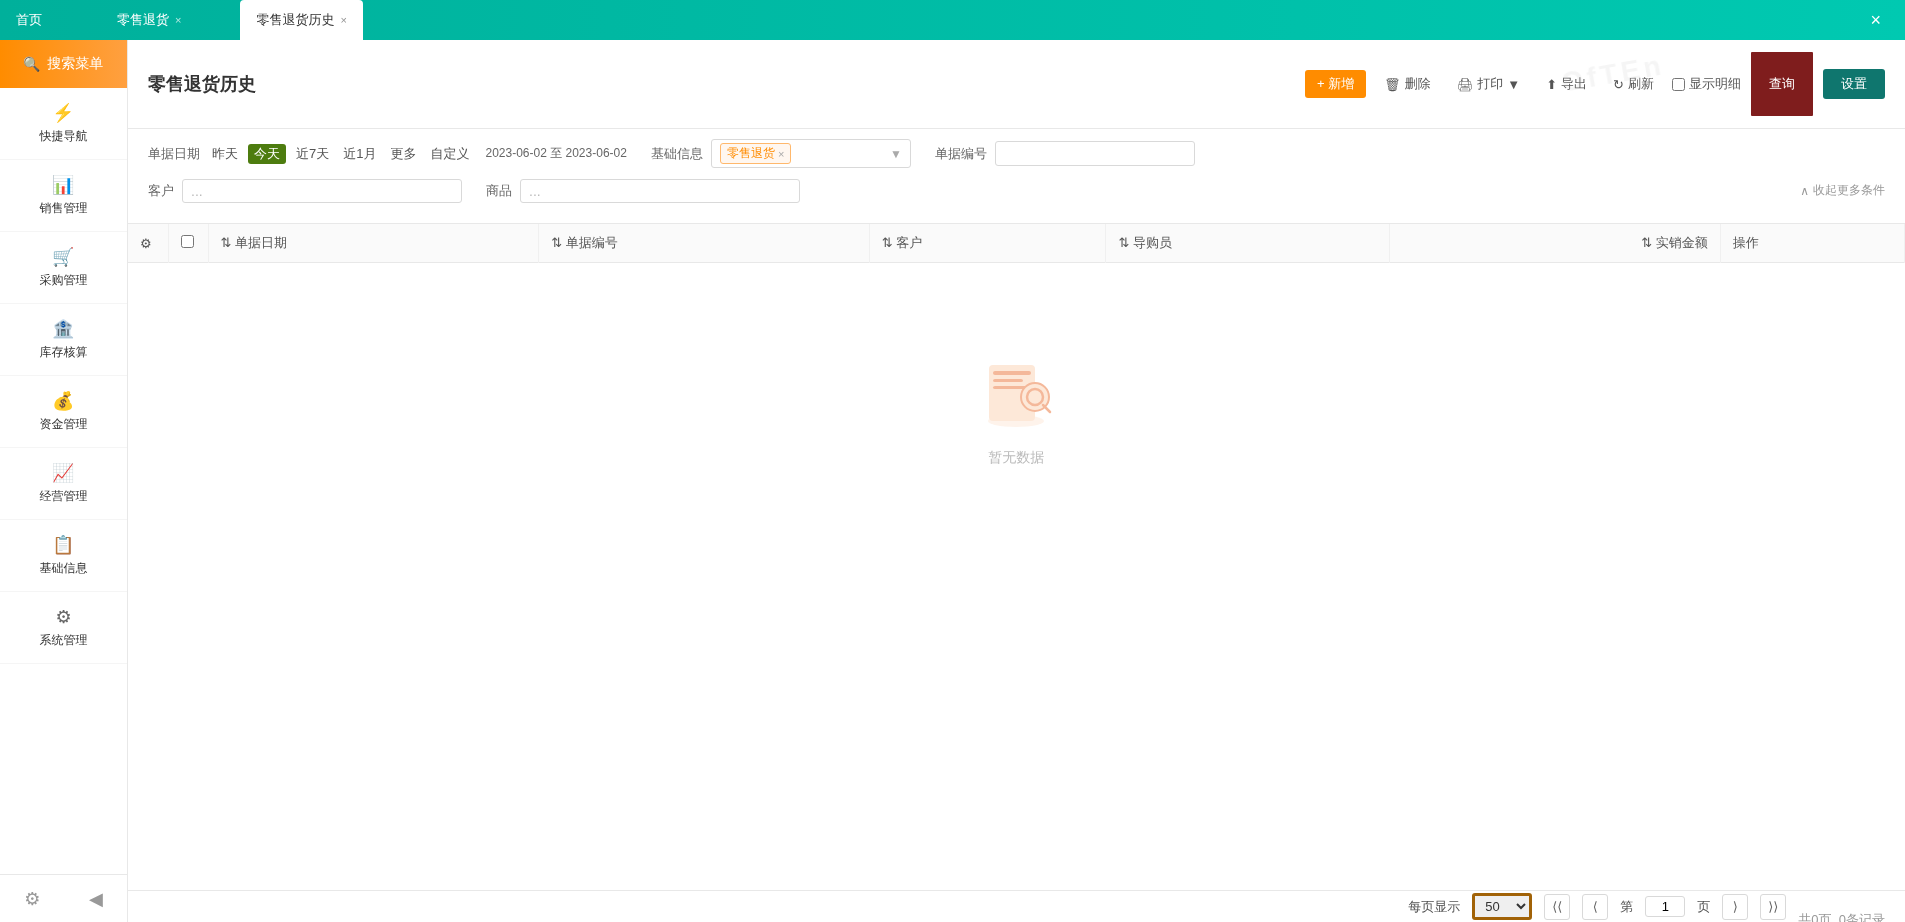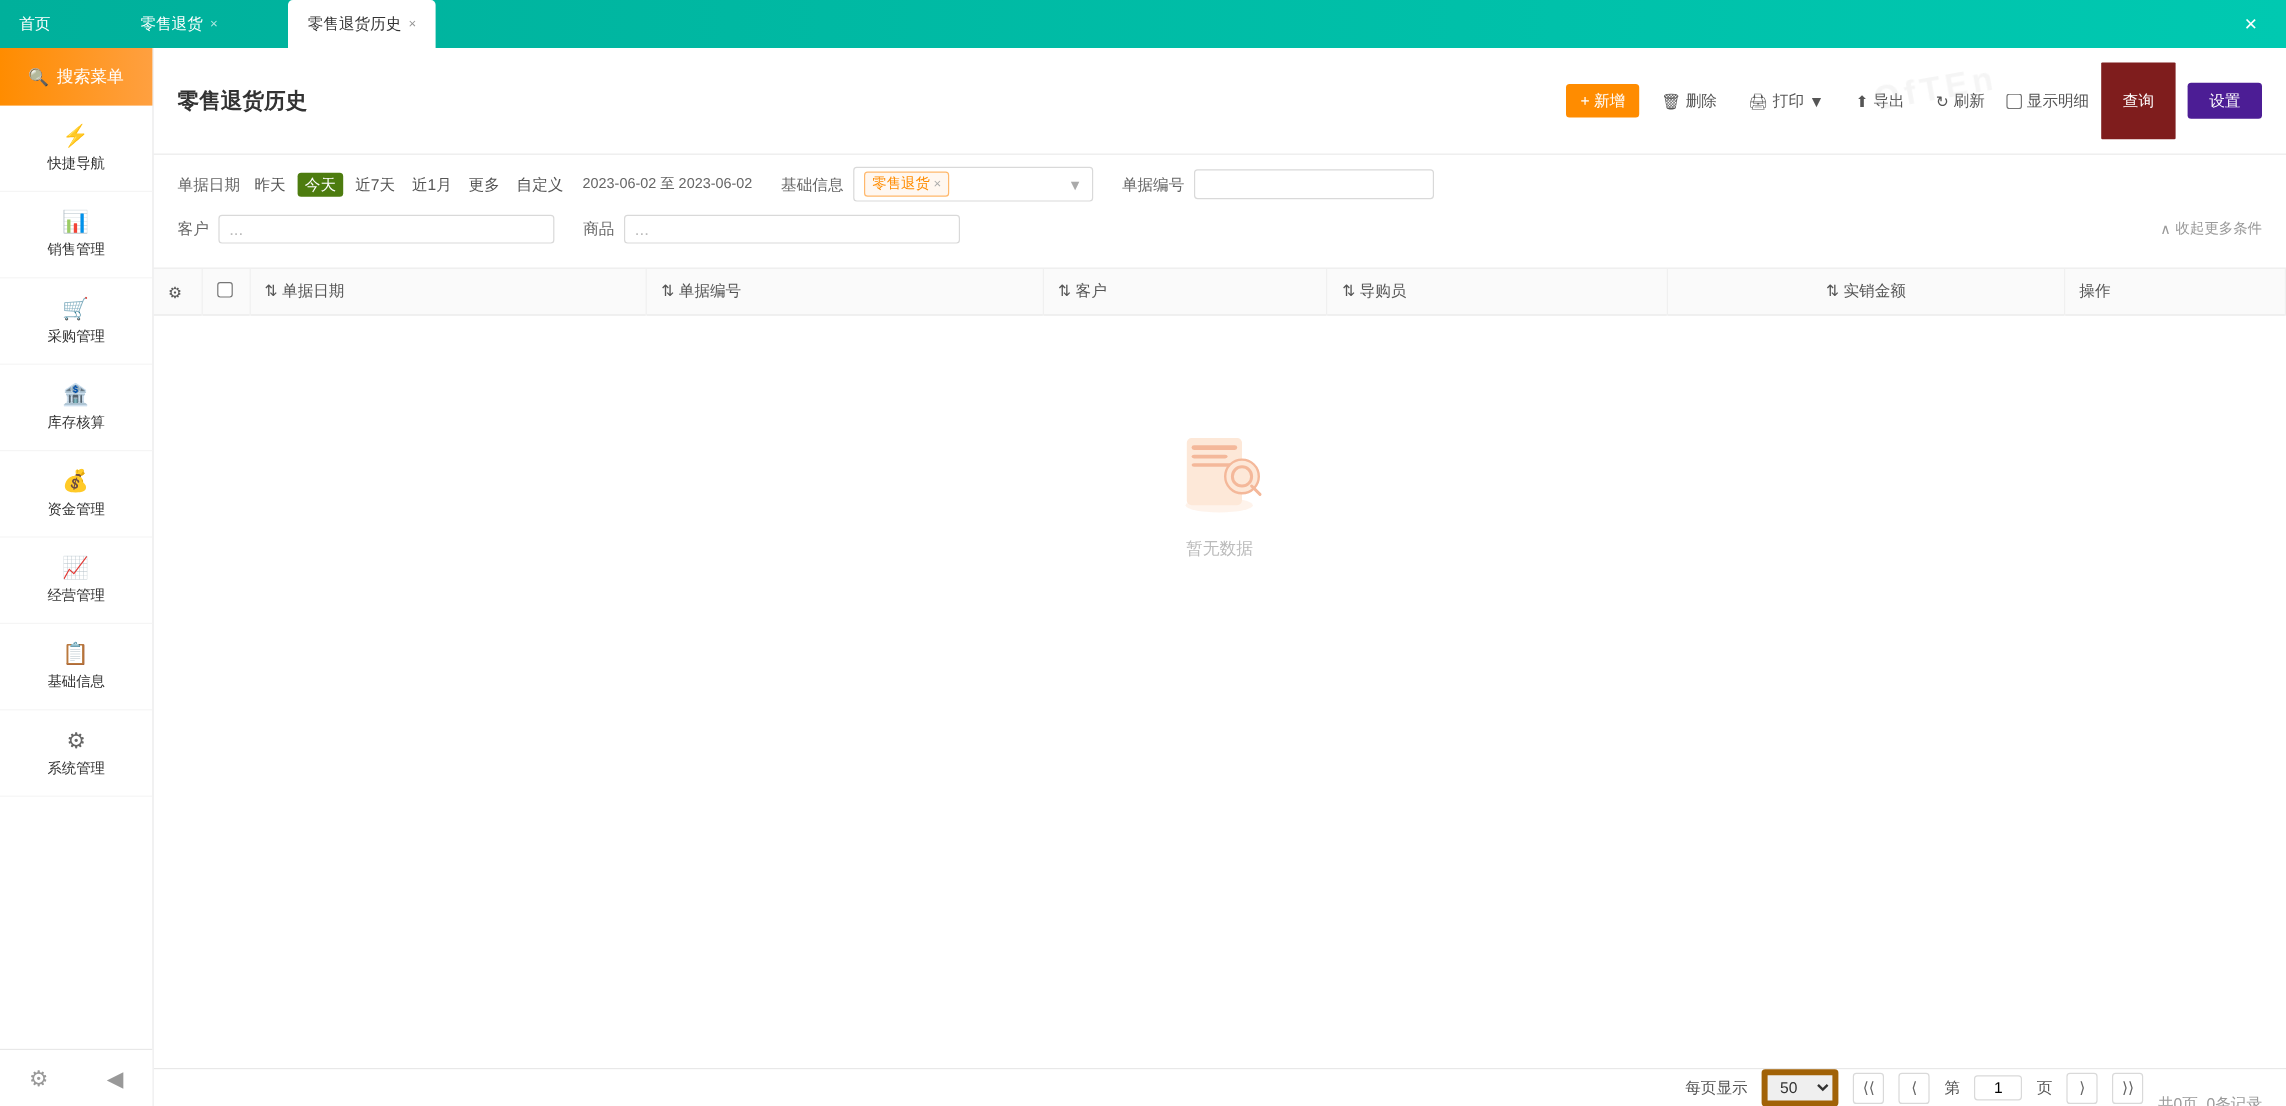--- a/index.html
+++ b/index.html
@@ -154,21 +154,21 @@
       gap: 4px;
       font-size: 13px;
       color: #555;
       cursor: pointer;
       padding: 4px 8px;
       border-radius: 3px;
       background: #fff;
     }
     .btn-add { color: #fff; background: #ff8c00; padding: 5px 12px; border-radius: 3px; font-size: 13px; cursor: pointer; }
     .btn-query { color: #fff; background: #7f1d1d; padding: 23px 18px; border-radius: 1px; font-size: 13px; cursor: pointer; }
-    .btn-setting { color: #fff; background: #4c1d95; padding: 6px 18px; border-radius: 3px; font-size: 13px; cursor: pointer; }
+    .btn-setting { color: #fff; background: #0f766e; padding: 6px 18px; border-radius: 3px; font-size: 13px; cursor: pointer; }
     .display-detail-cb { display: flex; align-items: center; gap: 4px; font-size: 13px; color: #555; }
 
     
     .filter-area {
       background: #fff;
       padding: 10px 20px;
       border-bottom: 1px solid #e8e8e8;
     }
     .filter-row {
       display: flex;
@@ -320,21 +320,21 @@
       border-top: 1px solid #e8e8e8;
       display: flex;
       align-items: center;
       justify-content: flex-end;
       padding: 0 20px;
       gap: 12px;
       font-size: 13px;
       color: #555;
     }
     .page-size-select {
-      border: 5px solid #a16207;
+      border: 3px solid #a16207;
       border-radius: 3px;
       padding: 2px 6px;
       font-size: 13px;
       color: #333;
     }
     .page-nav-btn {
       width: 26px;
       height: 26px;
       border: 1px solid #d9d9d9;
       border-radius: 3px;
@@ -535,21 +535,21 @@
               <span>单据编号</span>
             </th>
             <th>
               <span>⇅</span>
               <span>客户</span>
             </th>
             <th>
               <span>⇅</span>
               <span>导购员</span>
             </th>
-            <th style="text-align:center;">
+            <th style="text-align:right;">
               <span>⇅</span>
               <span>实销金额</span>
             </th>
             <th>
               <span>操作</span>
             </th>
           </tr>
         </thead>
         <tbody id="table-body">
           <tr>

